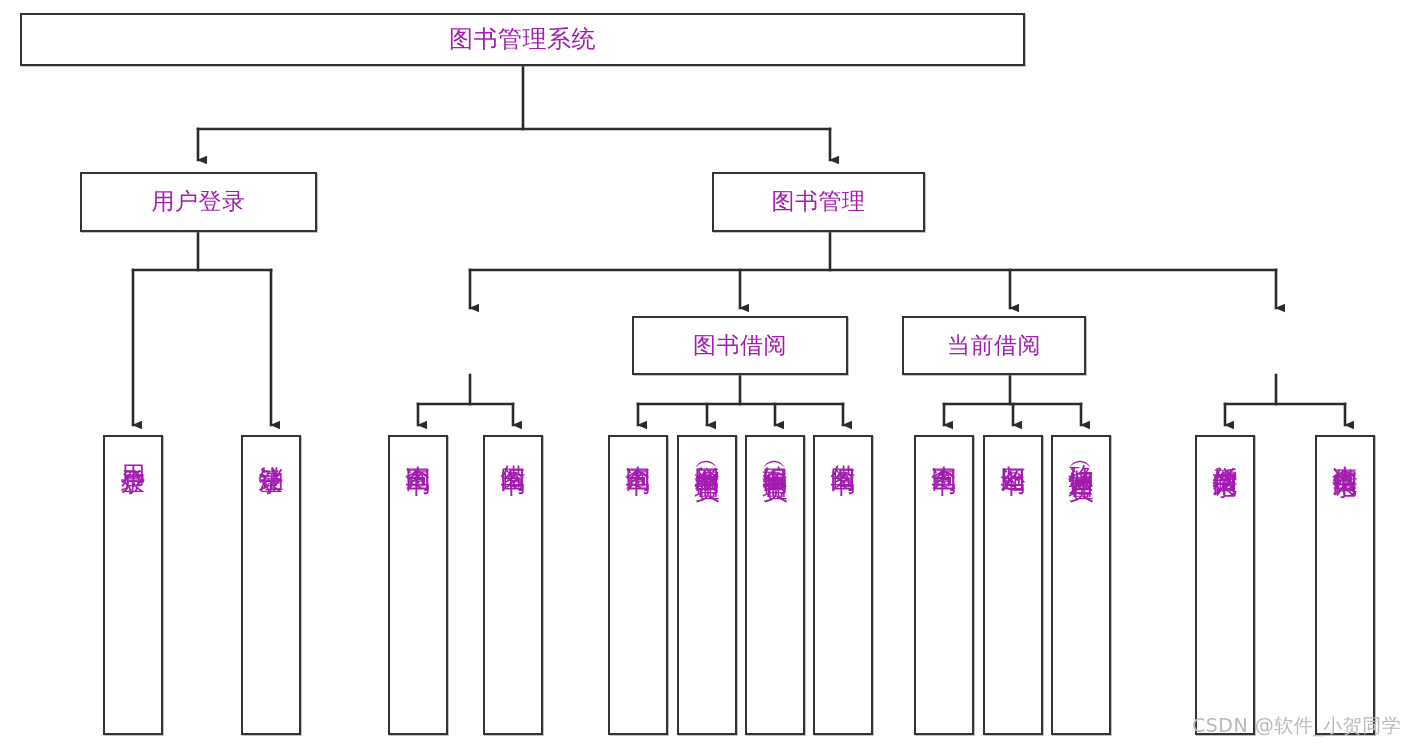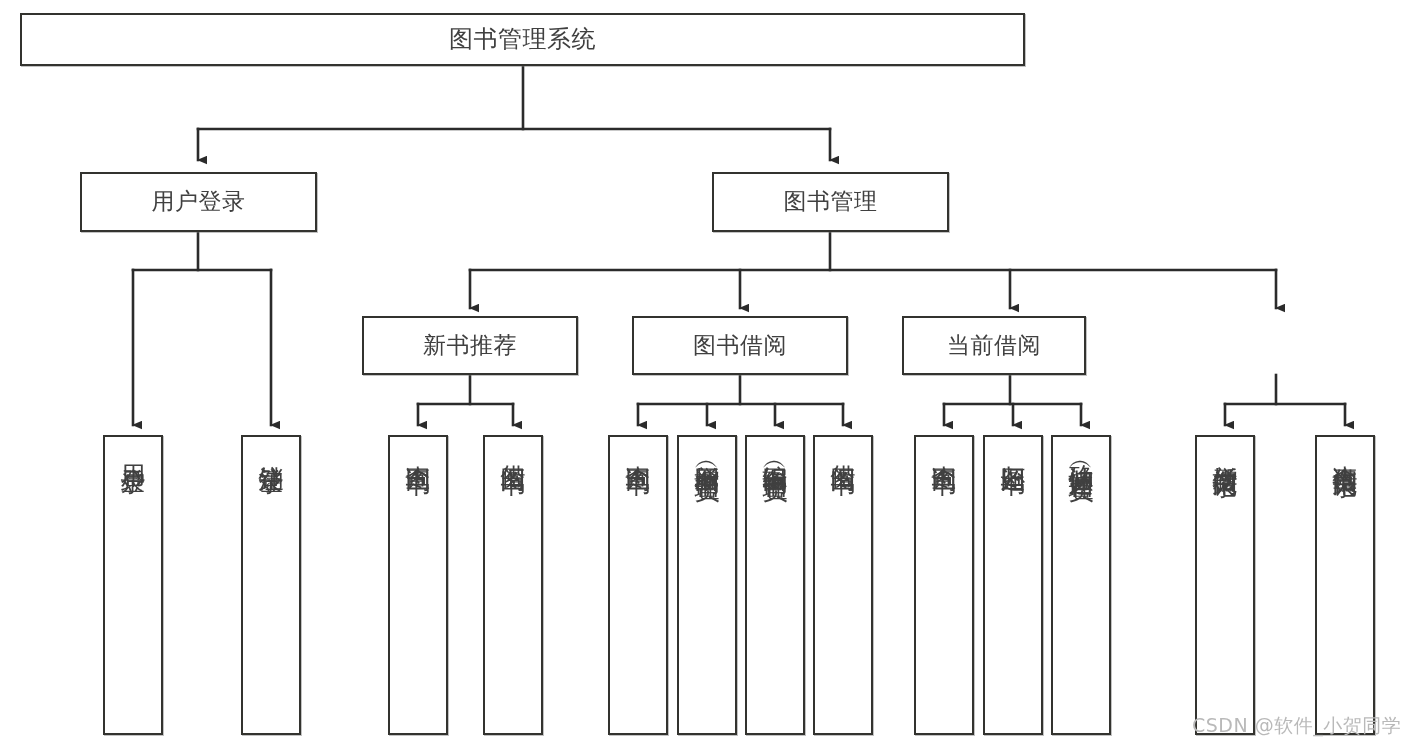--- a/index.html
+++ b/index.html
@@ -32,21 +32,21 @@
     background: #ffffff;
     border: 2px solid #33332f;
     display: flex;
     align-items: center;
     justify-content: center;
     box-shadow: 1px 1px 0 rgba(120,120,120,0.45);
   }
   .node-label {
     display: block;
     text-align: left;
-    color: #404040;
+    color: #a21caf;
     line-height: 1.18;
     letter-spacing: 0.5px;
     white-space: pre-line;
   }
   
   .node.horiz .node-label {
     writing-mode: horizontal-tb;
     font-size: 23px;
   }
   .node.root .node-label {
@@ -131,27 +131,24 @@
   </svg>
 
   <div class="node horiz root" style="left:20px; top:13px; width:1005px; height:53px;">
     <span class="node-label">图书管理系统</span>
   </div>
 
   <div class="node horiz" style="left:80px; top:172px; width:237px; height:60px;">
     <span class="node-label">用户登录</span>
   </div>
 
-  <div class="node horiz" style="left:712px; top:172px; width:237px; height:60px;">
+  <div class="node horiz" style="left:712px; top:172px; width:213px; height:60px;">
     <span class="node-label">图书管理</span>
   </div>
 
-  <div class="node horiz" style="left:362px; top:316px; width:216px; height:59px;">
-    <span class="node-label">新书推荐</span>
-  </div>
 
   <div class="node horiz" style="left:632px; top:316px; width:216px; height:59px;">
     <span class="node-label">图书借阅</span>
   </div>
 
   <div class="node horiz" style="left:902px; top:316px; width:184px; height:59px;">
     <span class="node-label">当前借阅</span>
   </div>
 
 

